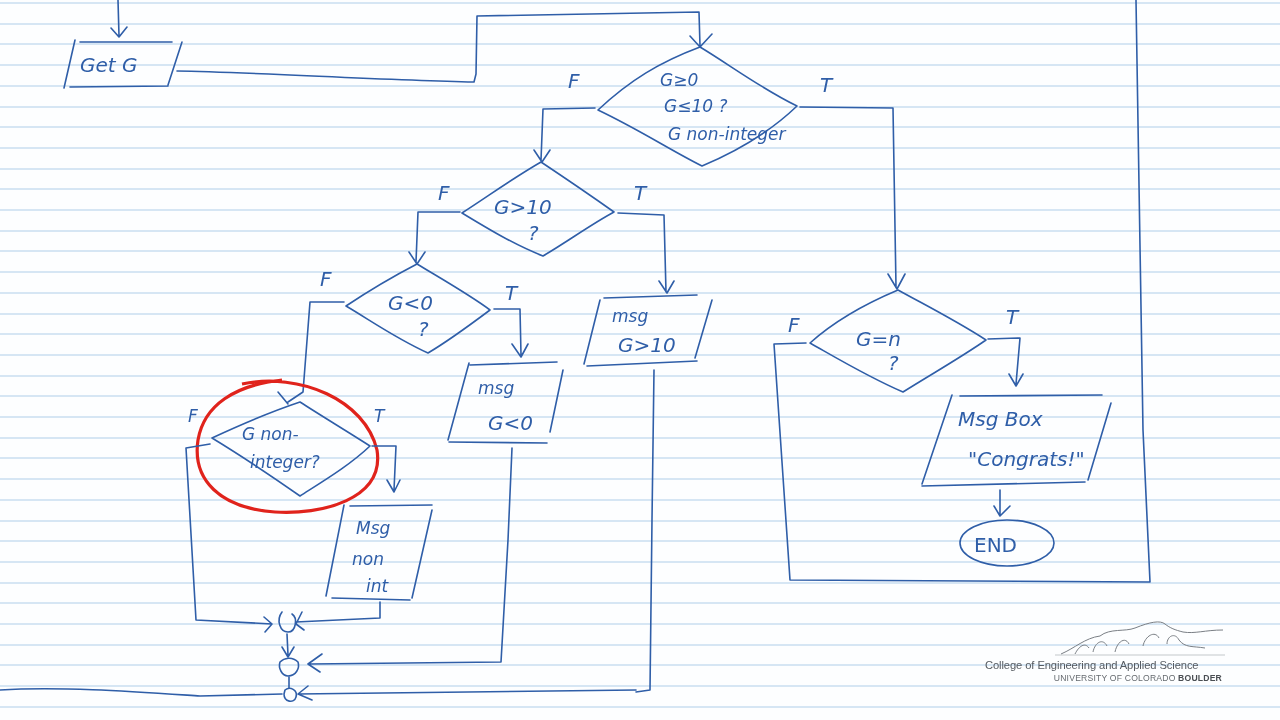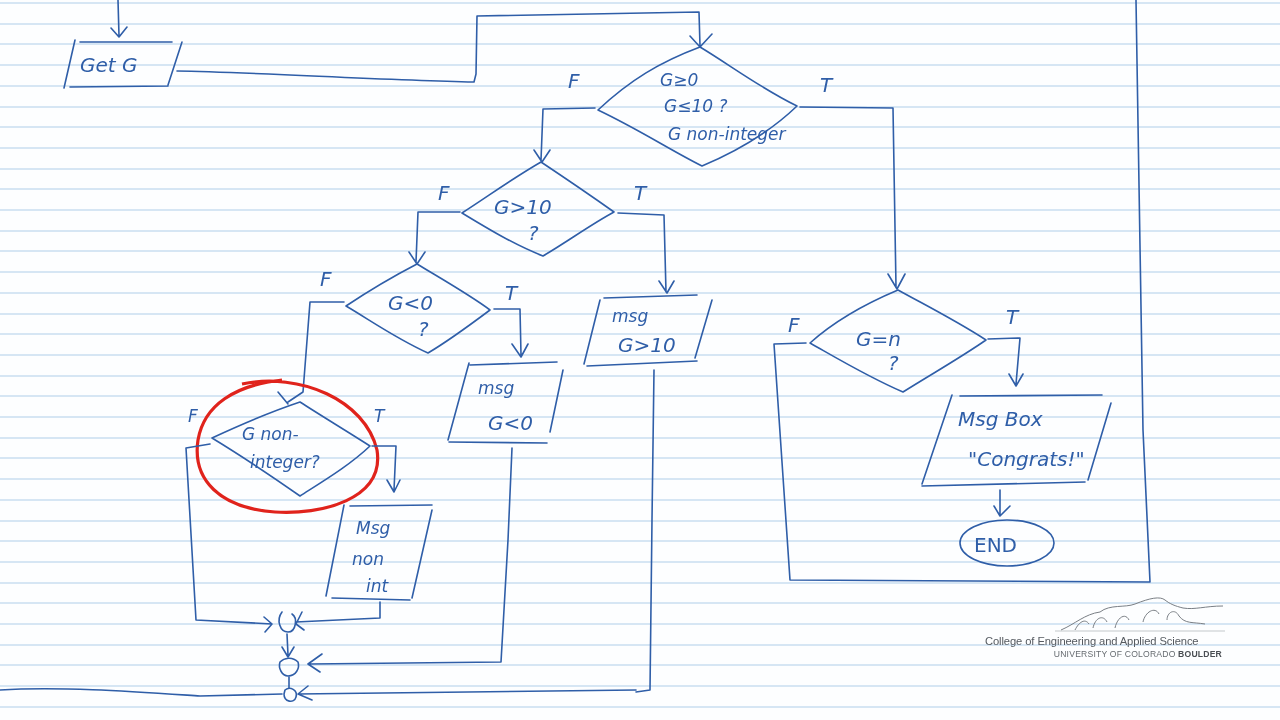--- a/index.html
+++ b/index.html
@@ -17,21 +17,21 @@
   #canvas { position: absolute; left: 0; top: 0; width: 1280px; height: 720px; }
   .ink { stroke: #2f5ea8; stroke-width: 1.6; fill: none; stroke-linecap: round; stroke-linejoin: round; }
   .hand {
     font-family: "DejaVu Sans", sans-serif;
     fill: #2f5ea8; font-weight: normal; font-style: italic;
   }
   .label { font-size: 20px; }
   .small { font-size: 17px; }
   .circle-hl { stroke: #e0231c; stroke-width: 3.2; fill: none; }
   .logo-wrap {
-    position: absolute; left: 980px; top: 594px; width: 245px; height: 70px;
+    position: absolute; left: 980px; top: 618px; width: 245px; height: 70px;
   }
   .logo-college {
     position: absolute; left: 5px; top: 41px; font-size: 11.2px; color: #555a60;
     white-space: nowrap; letter-spacing: -0.1px;
     font-family: "Liberation Sans", sans-serif;
   }
   .logo-univ {
     position: absolute; right: 3px; top: 55px; font-size: 8.6px; color: #666b70;
     white-space: nowrap; letter-spacing: 0.2px;
     font-family: "Liberation Sans", sans-serif;

